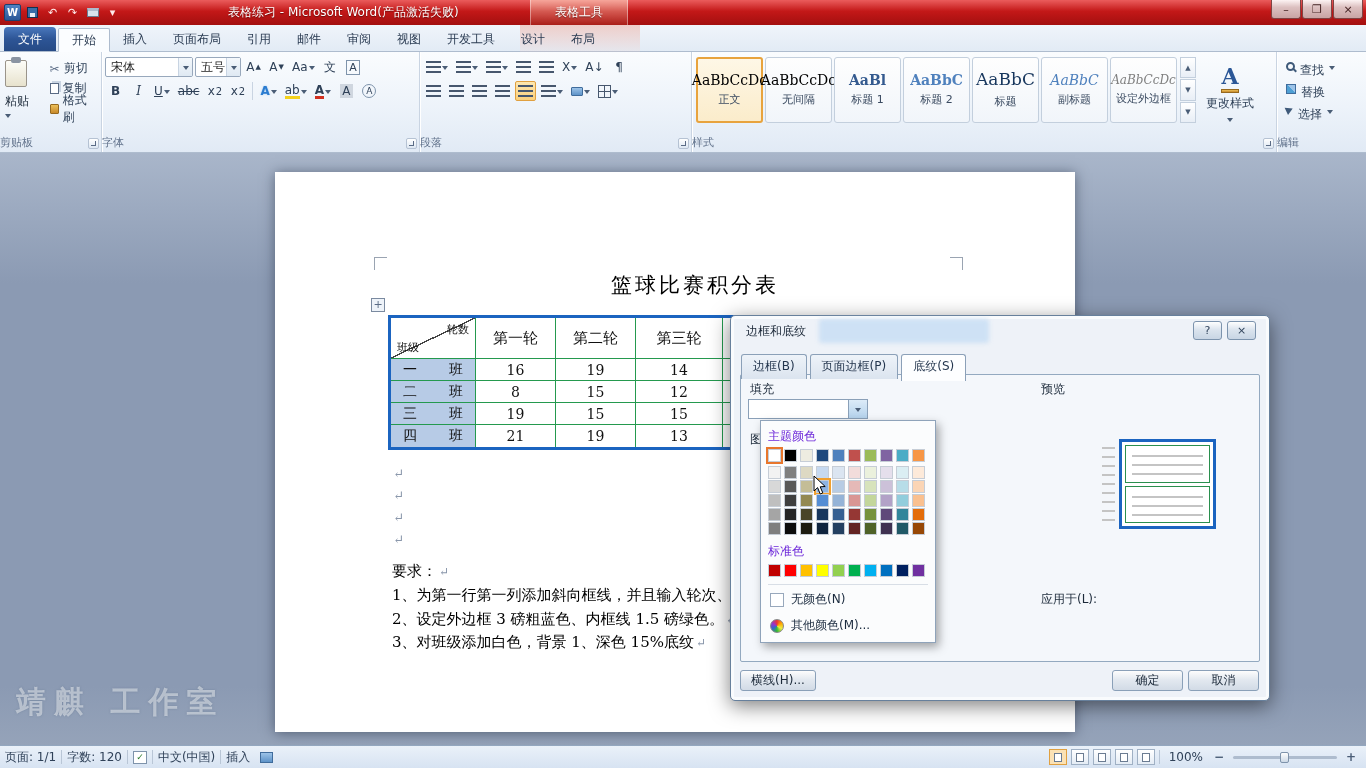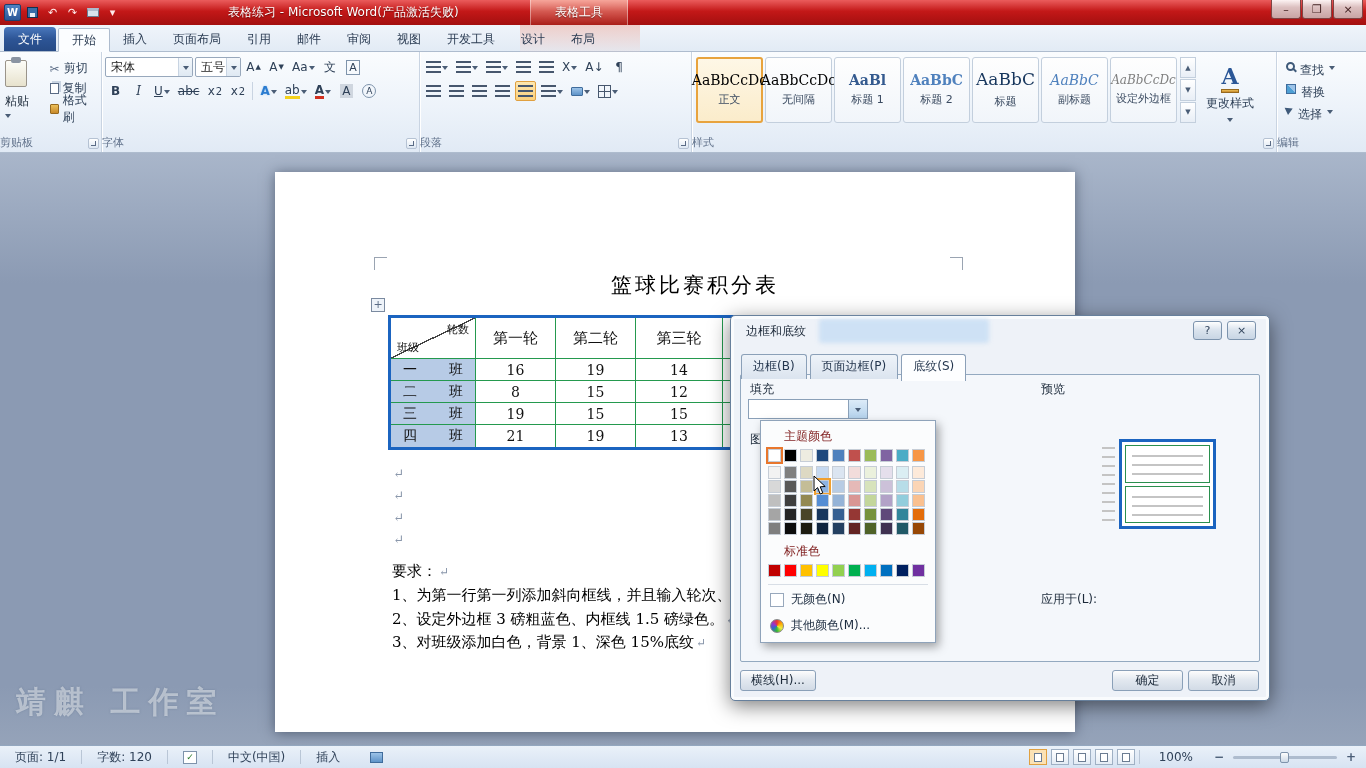--- a/index.html
+++ b/index.html
@@ -123,21 +123,21 @@
 .dtabs{position:absolute;left:10px;top:38px;display:flex;z-index:2}
 .dtab{padding:3px 11px;border:1px solid #8ba0b8;border-bottom:none;border-radius:3px 3px 0 0;background:linear-gradient(#eef3f9,#dbe4ef);margin-right:3px;color:#24364e}
 .dtab.active{background:#fdfeff;padding-bottom:6px;margin-bottom:-2px}
 .dbody{position:absolute;left:9px;right:9px;top:58px;height:288px;border:1px solid #93a9c0;background:#f4f7fb;border-radius:2px}
 .fill-label{position:absolute;left:9px;top:6px}
 .fill-combo{position:absolute;left:7px;top:24px;width:120px;height:20px;background:#fff;border:1px solid #8aa0b8;display:flex}
 .fill-combo .well{flex:1}
 .fill-combo .arrow{width:19px;border-left:1px solid #8aa0b8;background:linear-gradient(#dcebf8,#b4d2ec);display:flex;align-items:center;justify-content:center}
 .pattern-label{position:absolute;left:9px;top:56px}
 .popup{position:absolute;left:19px;top:45px;width:176px;background:#fbfcfd;border:1px solid #8fa3ba;box-shadow:3px 4px 9px rgba(0,0,0,.35);padding:5px 7px 7px;z-index:5}
-.pop-label{color:#7f1d1d;margin:2px 16px 4px}
+.pop-label{color:#6d28d9;margin:2px 0 4px}
 .swrow{display:flex;gap:3px}
 .swgrid{display:grid;grid-template-columns:repeat(10,13px);gap:1px 3px;margin-top:4px}
 .sw{width:13px;height:13px;border:1px solid #c6cdd6}
 .sw.sel{outline:2px solid #e8762c}
 .sw.hov{outline:2px solid #f0a030}
 .pop-item{display:flex;align-items:center;gap:7px;margin-top:7px;padding:1px 2px;color:#1a2a3e}
 .pop-item.first{border-top:1px solid #d8dee6;padding-top:6px}
 .nc-sw{width:14px;height:14px;background:#fff;border:1px solid #98a8bc}
 .mc-ic{width:14px;height:14px;border-radius:50%;background:conic-gradient(#e33,#fa0,#ee4,#3b3,#36c,#93c,#e33);border:1px solid #888}
 .prev-label{position:absolute;left:300px;top:6px}
@@ -151,21 +151,21 @@
 .wbtn{position:absolute;bottom:9px;height:21px;border:1px solid #8aa0b8;border-radius:3px;background:linear-gradient(#fdfdfd,#e3e9f0 45%,#d2dbe6);display:flex;align-items:center;justify-content:center;color:#1c2a3a;padding:0 10px}
 .hline-btn{left:9px}
 .ok-btn{right:86px;width:71px}
 .cancel-btn{right:10px;width:71px}
 
 
 .cursor{position:absolute;left:813px;top:322px;z-index:50}
 
 
 .statusbar{position:absolute;left:0;right:0;bottom:0;height:23px;background:linear-gradient(#eaf1f9,#d7e3f2);border-top:1px solid #93a7bf;display:flex;align-items:center;color:#2f4158}
-.sb-item{padding:0 15px;display:flex;align-items:center;gap:4px;height:100%}
+.sb-item{padding:0 5px;display:flex;align-items:center;gap:4px;height:100%}
 .sb-sep{width:1px;height:14px;background:#b9c6d6}
 .spell-ic{width:14px;height:13px;background:#fff;border:1px solid #7e93ab;color:#2a7a2a;font-size:9px;line-height:11px;text-align:center}
 .macro-ic{width:13px;height:11px;background:linear-gradient(#9cc3e8,#5e93c8);border:1px solid #3f6c9c}
 .sb-right{margin-left:auto;display:flex;align-items:center;gap:4px;padding-right:8px}
 .view-ic{width:18px;height:16px;border:1px solid #9fb0c4;background:linear-gradient(#fff,#e4ecf5);display:flex;align-items:center;justify-content:center}
 .view-ic.active{border-color:#e0a040;background:#fbe2b5}
 .view-ic span{width:8px;height:9px;background:#fff;border:1px solid #6b7c92;display:block}
 .zoom-track{width:104px;height:3px;background:#aebcce;border-radius:2px;position:relative;margin:0 3px}
 .zoom-mid{position:absolute;left:50%;top:-3px;width:1px;height:9px;background:#8a9cb2}
 .zoom-thumb{position:absolute;left:47px;top:-4px;width:9px;height:11px;background:linear-gradient(#fefefe,#cdd9e6);border:1px solid #7e93ab;border-radius:2px}

